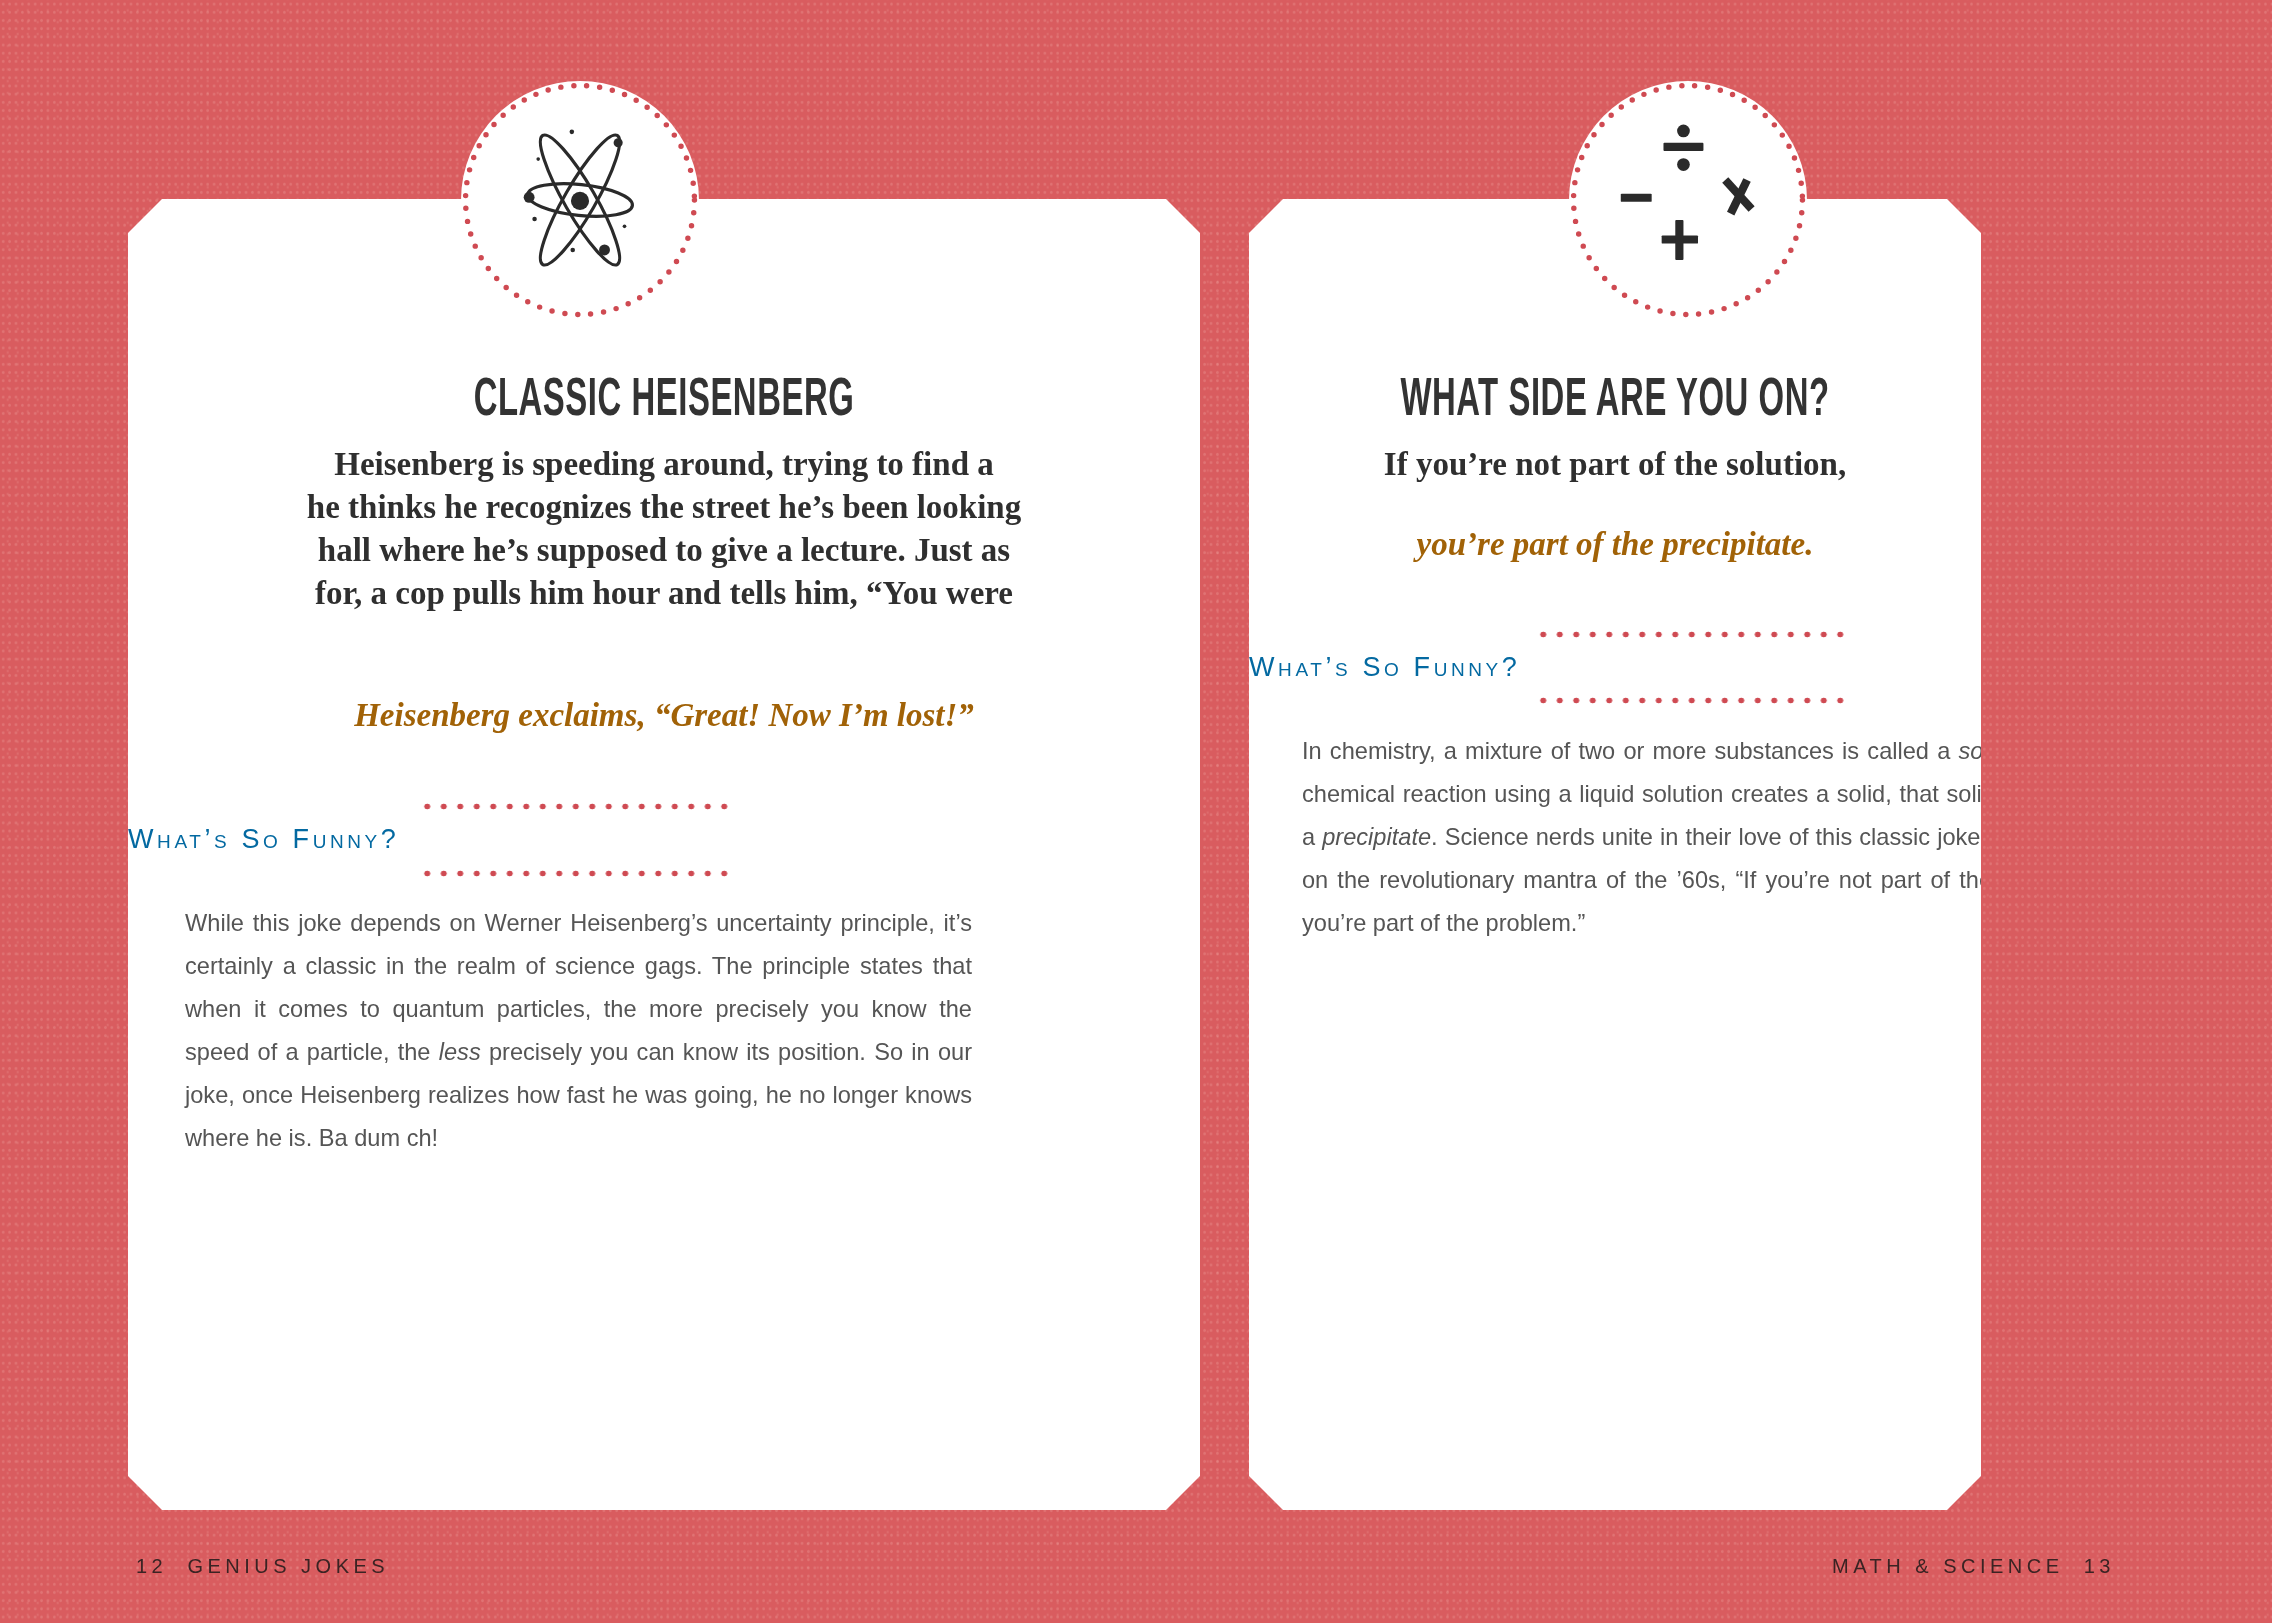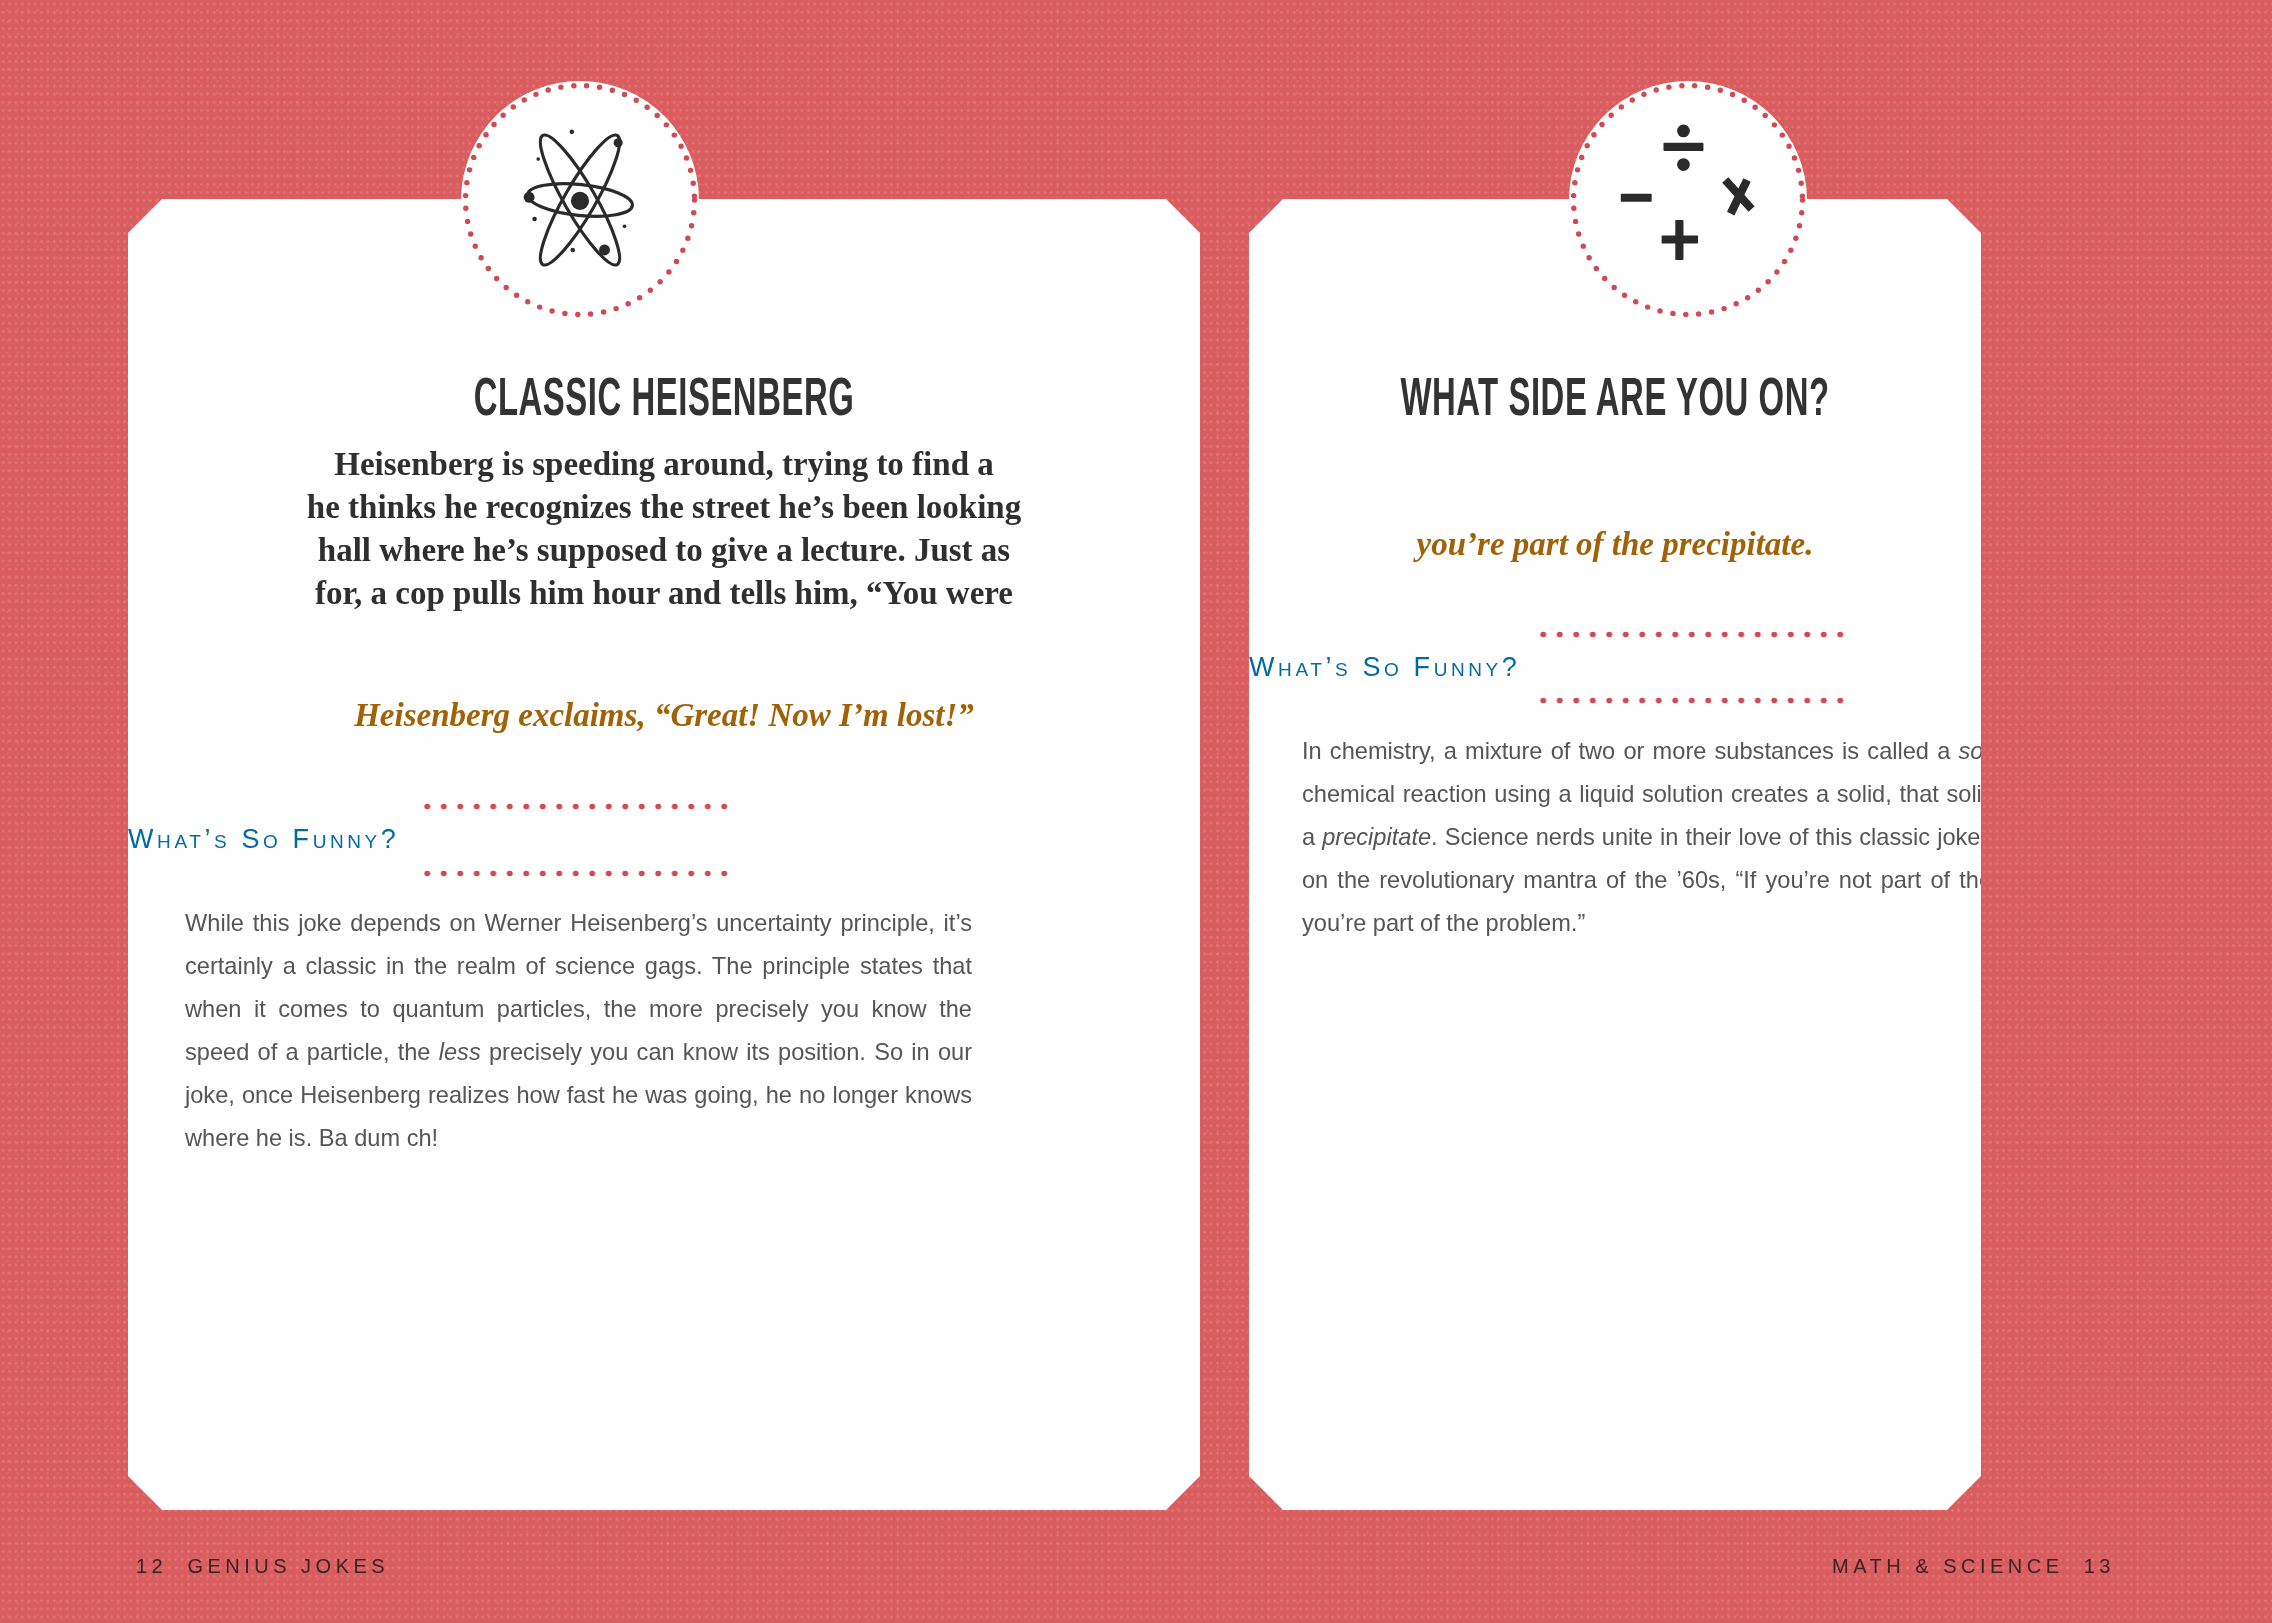--- a/index.html
+++ b/index.html
@@ -65,20 +65,21 @@
     </g>
   </svg>
 </div>
 
 <div class="footer" style="left:136px;">
   <span>12</span>&nbsp;&nbsp;<span>GENIUS JOKES</span>
 </div>
 
 <div class="card right">
   <div class="title" style="top:171px;">WHAT SIDE ARE YOU ON?</div>
+  <div class="joke" style="top:244px;">If you’re not part of the solution,</div>
   <div class="punch" style="top:324px;">you’re part of the precipitate.</div>
   <div class="dots" style="top:432px;left:286px;width:318px;"></div>
   <div class="wsf" style="top:455px;">What’s So Funny?</div>
   <div class="dots" style="top:498px;left:286px;width:318px;"></div>
   <div class="explain" style="top:531px;left:53px;width:787px;"><span>In chemistry, a mixture of two or more substances is called a </span><i>solution</i><span>. If a chemical reaction using a liquid solution creates a solid, that solid is called a </span><i>precipitate</i><span>. Science nerds unite in their love of this classic joke that plays on the revolutionary mantra of the ’60s, “If you’re not part of the solution, you’re part of the problem.”</span></div>
 </div>
 
 <div class="badge right">
   <svg class="ring" width="238" height="238" viewBox="0 0 262 262">
     <circle cx="131" cy="131" r="126" fill="none" stroke="#cf4a52" stroke-width="6" stroke-linecap="round" stroke-dasharray="0 14.3"></circle>

